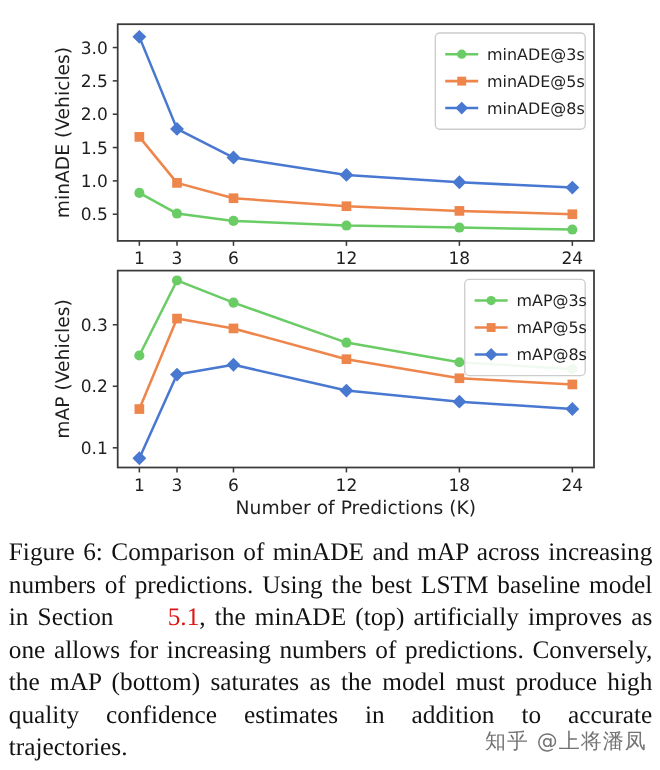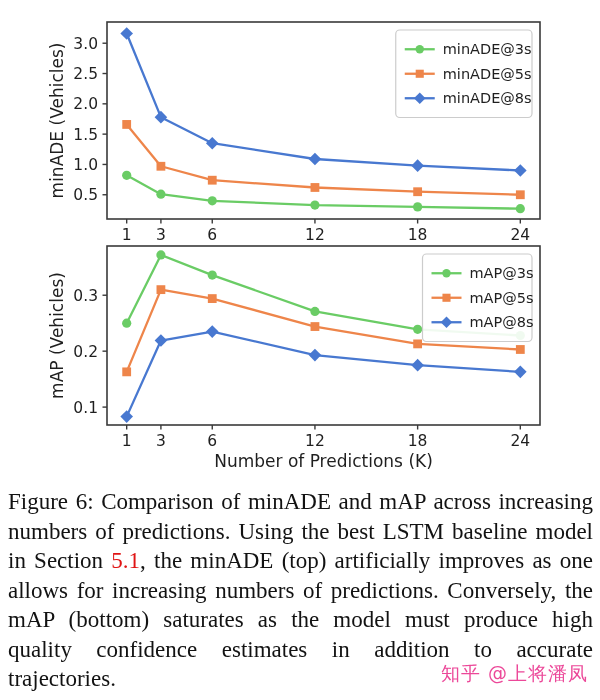--- a/index.html
+++ b/index.html
@@ -14,21 +14,21 @@
   .charts-wrap { position:absolute; top:0; left:0; width:600px; height:470px; }
   #charts text { font-family:"DejaVu Sans", sans-serif; }
   .caption {
     position:absolute; left:8px; top:487px; width:585px; margin:0;
     font-family:"Liberation Serif", serif;
     font-size:23px; line-height:29.5px;
     color:#121212;
     text-align:justify;
   }
   .caption .bold { font-weight:normal; }
-  .caption .link { cursor:pointer; }
+  .caption .link { cursor:pointer;margin-left:41px; }
   .watermark {
     position:absolute; right:12px; top:661px;
     font-family:"DejaVu Sans", sans-serif;
     font-size:19px; letter-spacing:1px;
     user-select:none;
   }
 </style>
 </head>
 <body>
 
@@ -163,15 +163,15 @@
             <line x1="431.495" y1="322.25" x2="461.495" y2="322.25" stroke="#4878d0" stroke-width="2.3"></line>
             <path d="M 446.495 316.454 L 452.291 322.25 L 446.495 328.046 L 440.699 322.25 Z" fill="#4878d0"></path>
             <text x="469.495" y="327.25" font-size="14.5" fill="#1f1f1f">mAP@8s</text>
           </g>
         </g>
       </svg>
   </div>
 
   <p class="caption" id="caption" style="color: rgb(18, 18, 18);"><span class="normal">Figure 6: </span><span class="bold">Comparison of minADE and mAP across increasing numbers of predictions.</span><span class="normal">  Using the best LSTM baseline model in Section </span><span class="link" style="color: rgb(224, 20, 20);">5.1</span><span class="normal">, the minADE (top) artificially improves as one allows for increasing numbers of predictions. Conversely, the mAP (bottom) saturates as the model must produce high quality confidence estimates in addition to accurate trajectories.</span></p>
 
-  <div class="watermark" id="watermark" style="color: #ec4899;">知乎 @上将潘凤</div>
+  <div class="watermark" id="watermark" style="color: #737373;">知乎 @上将潘凤</div>
 
 </div>
 
 </body></html>

